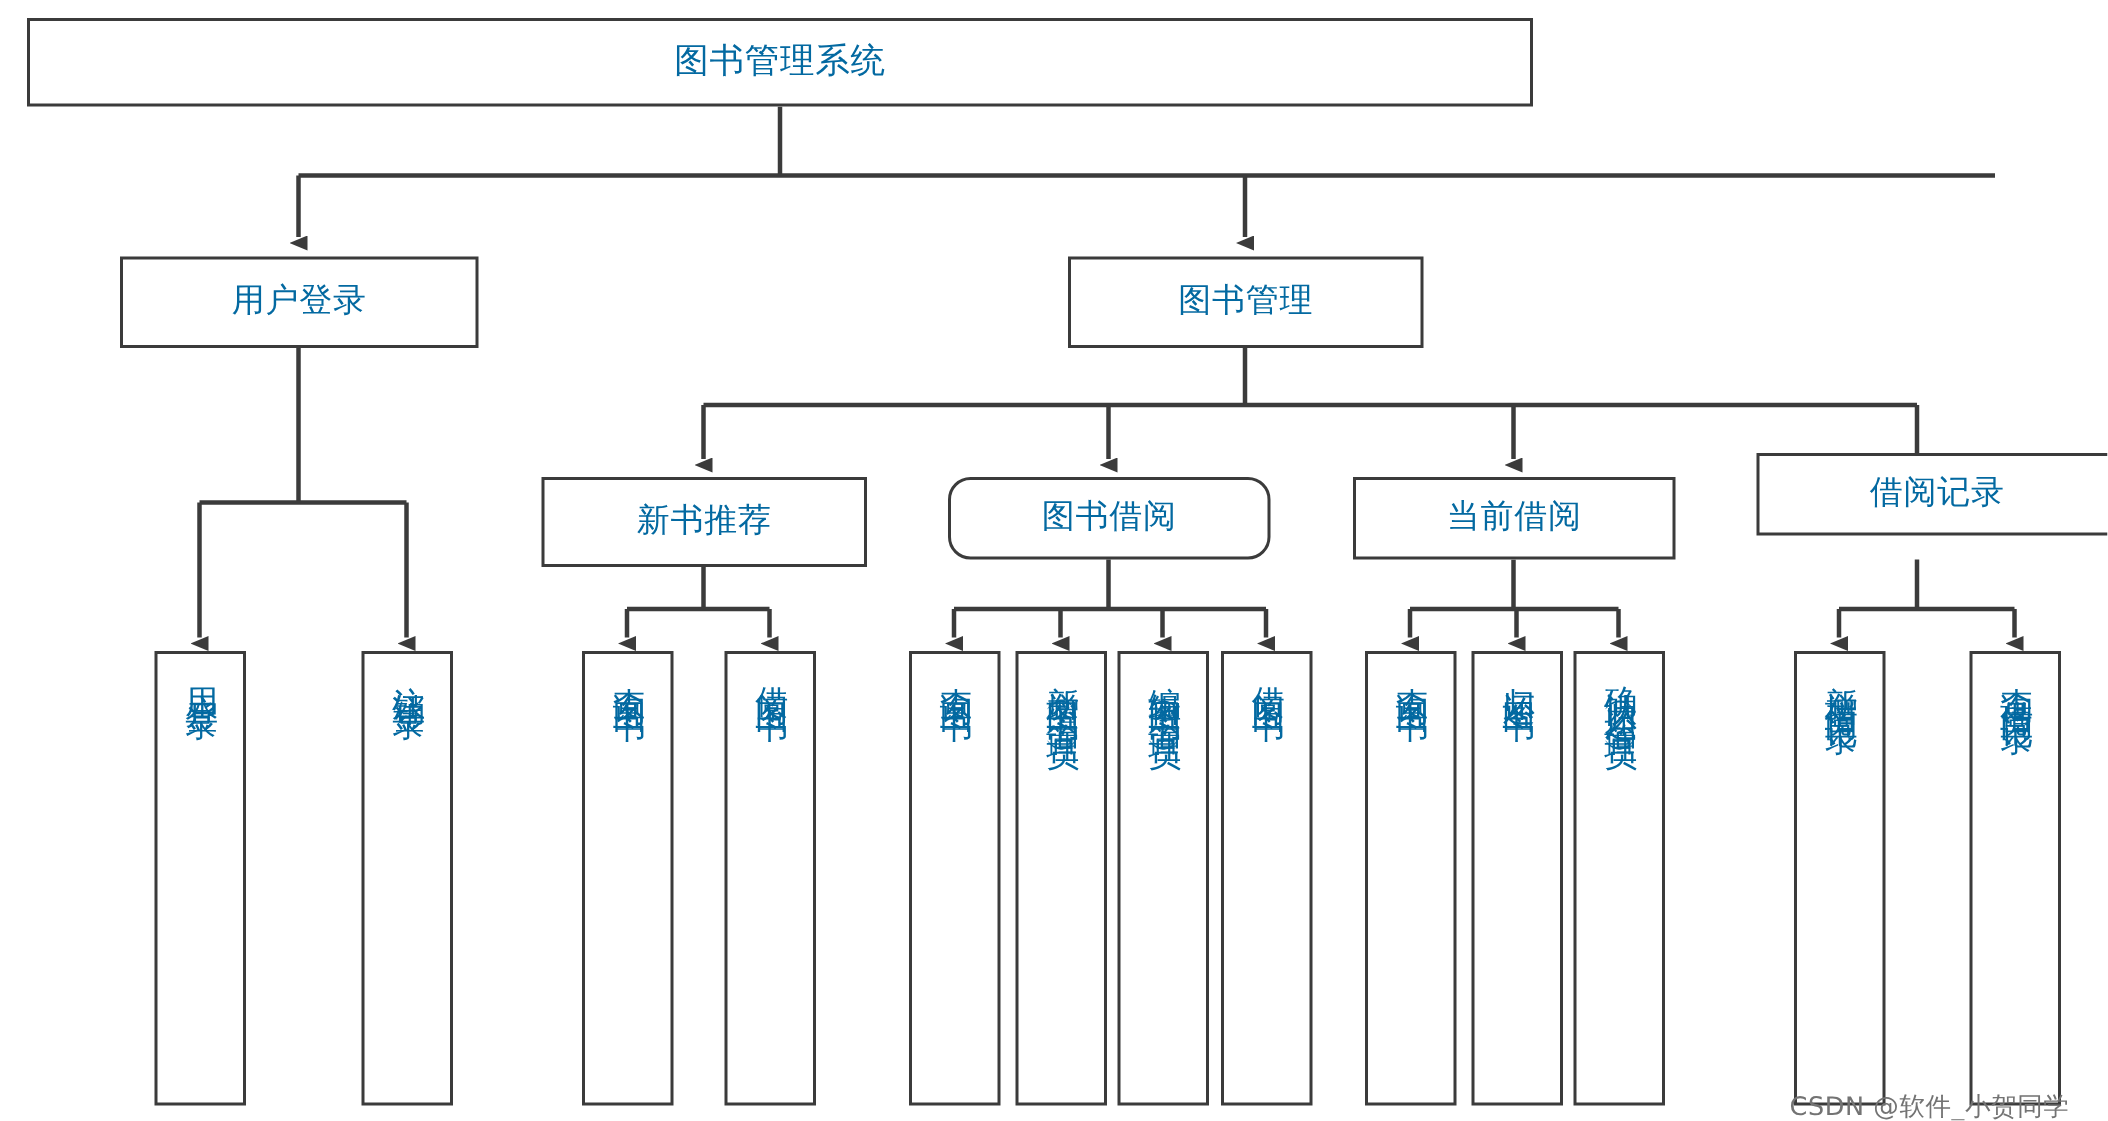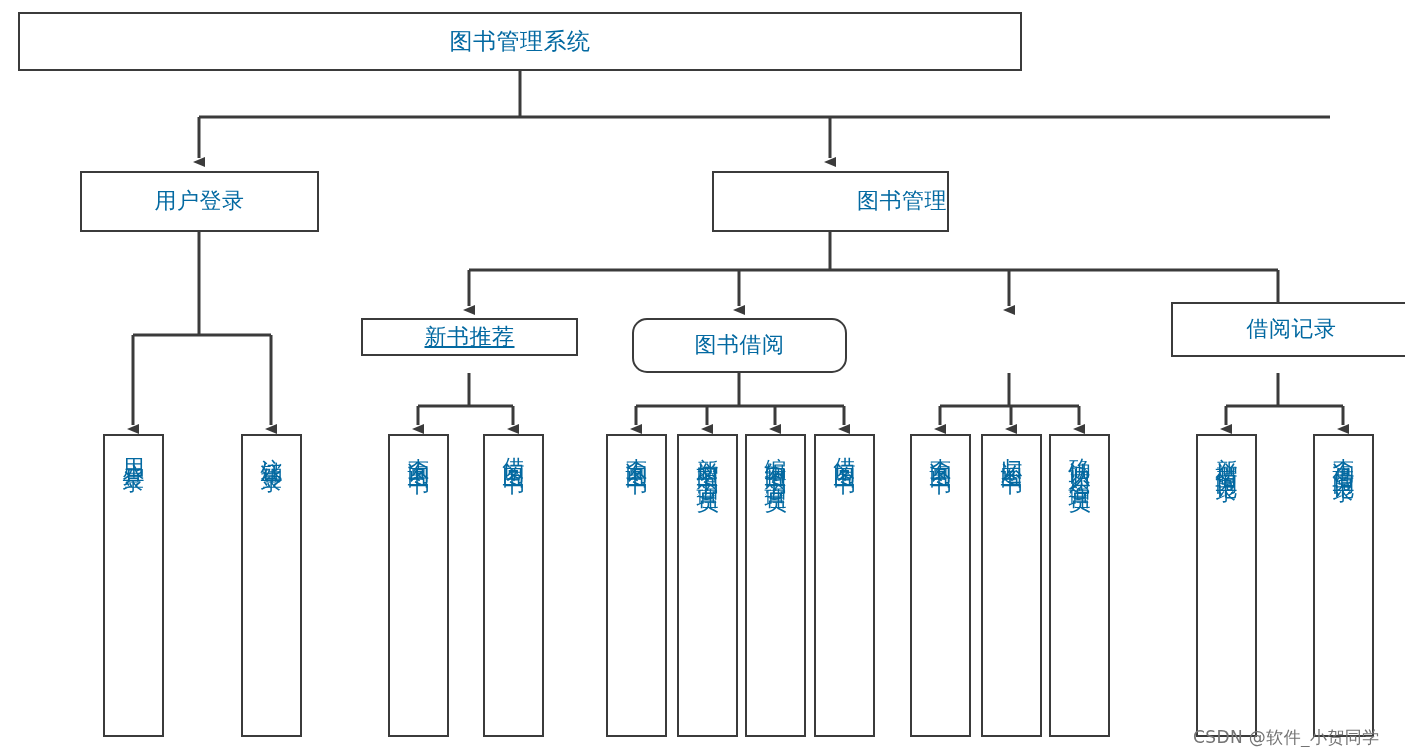--- a/index.html
+++ b/index.html
@@ -132,32 +132,35 @@
   </svg>
 
   <div class="node horiz root" style="left:18px; top:12px; width:1004px; height:59px;">
     <span class="label">图书管理系统</span>
   </div>
 
   <div class="node horiz" style="left:80px; top:171px; width:239px; height:61px;">
     <span class="label">用户登录</span>
   </div>
 
-  <div class="node horiz" style="left:712px; top:171px; width:237px; height:61px;justify-content:flex-end;">
+  <div class="node horiz" style="left:712px; top:171px; width:237px; height:61px;">
     <span class="label">图书管理</span>
   </div>
 
-  <div class="node horiz" style="left:361px; top:318px; width:217px; height:38px;text-decoration:underline;">
+  <div class="node horiz" style="left:361px; top:318px; width:217px; height:60px;">
     <span class="label">新书推荐</span>
   </div>
 
   <div class="node horiz" style="left:632px; top:318px; width:215px; height:55px;border-radius:15px;">
     <span class="label">图书借阅</span>
   </div>
 
+  <div class="node horiz" style="left:902px; top:318px; width:215px; height:55px;">
+    <span class="label">当前借阅</span>
+  </div>
 
   <div class="node horiz" style="left:1171px; top:302px; width:241px; height:55px;">
     <span class="label">借阅记录</span>
   </div>
 
   <div class="node vert" style="left:103px; top:434px; width:61px; height:303px;">
     <span class="label">用户登录</span>
   </div>
 
   <div class="node vert" style="left:241px; top:434px; width:61px; height:303px;">

